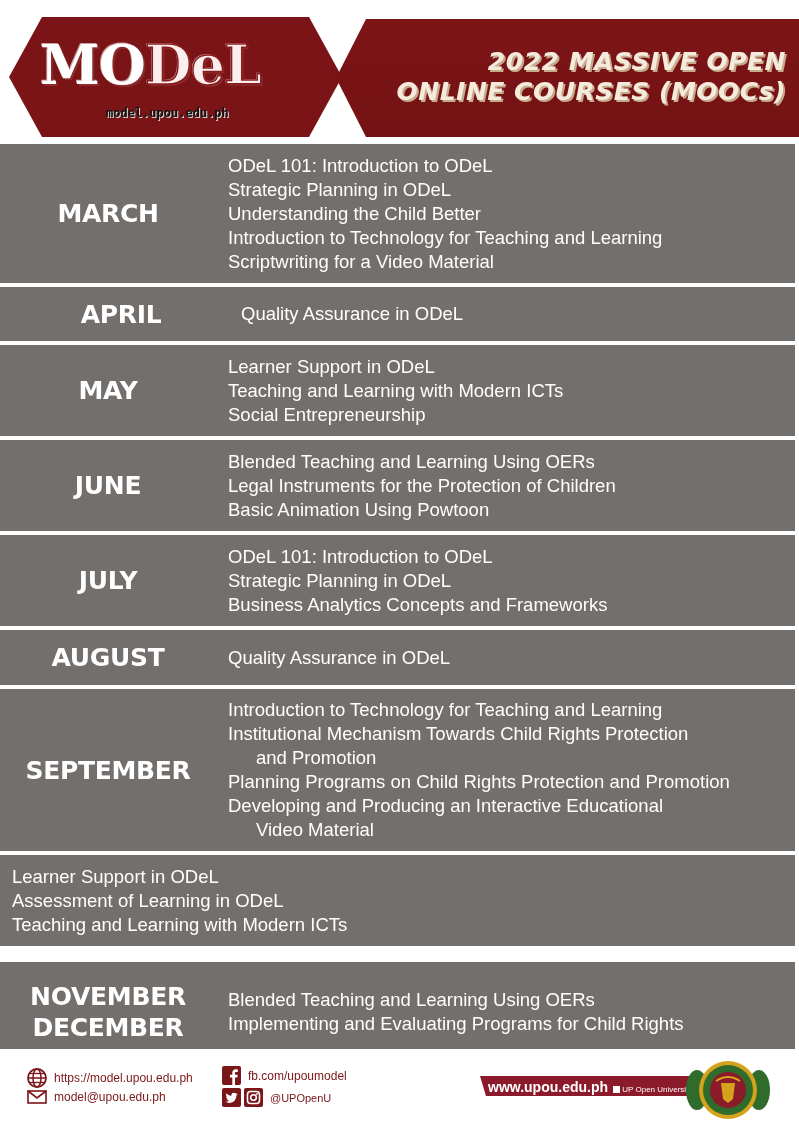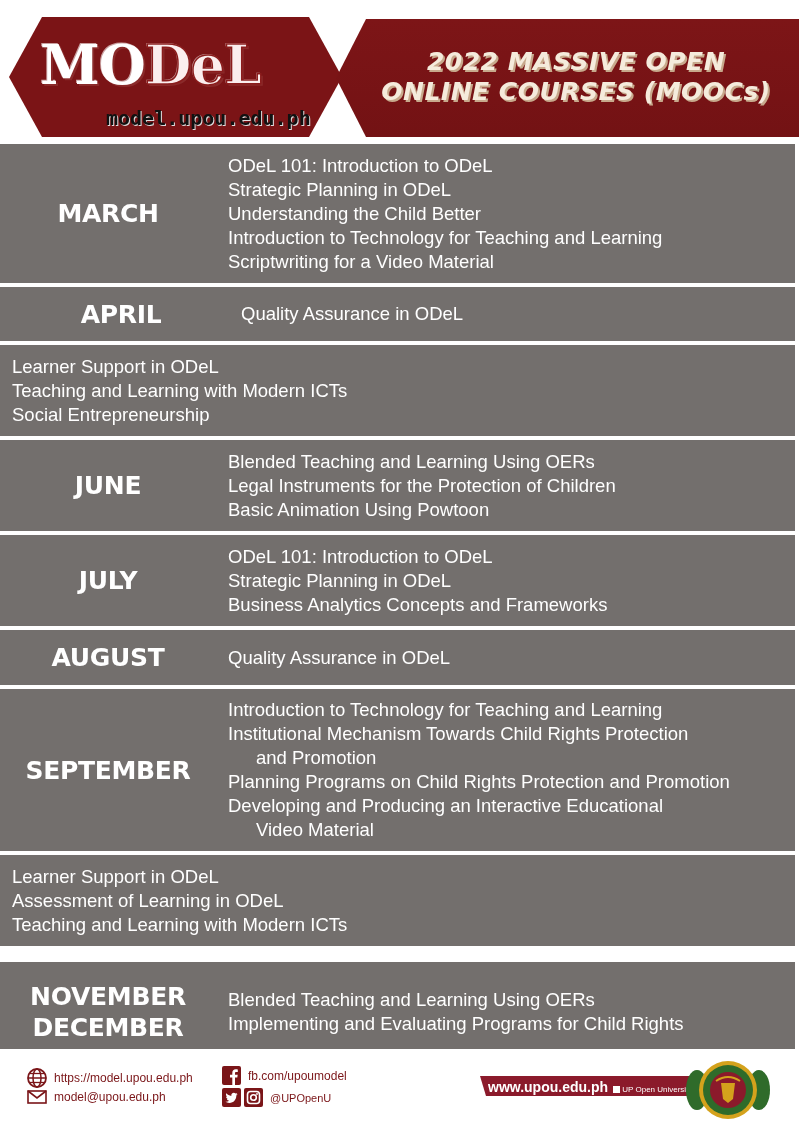--- a/index.html
+++ b/index.html
@@ -11,28 +11,28 @@
   .logo-hex { position: absolute; left: 9px; top: 17px; width: 360px; height: 120px; }
   .logo-text {
     position: absolute; left: 40px; top: 38px;
     font-family: "DejaVu Serif", serif; font-weight: bold; font-size: 54px; letter-spacing: -1px;
     color: #ffffff; line-height: 1;
     text-shadow: 2px 2px 0 #8a2a2a, -1px -1px 0 #c9a0a0;
   }
   .logo-text .dim { color: #fbeeee; -webkit-text-stroke: 1.5px #8a1c1c; }
   .logo-url {
     position: absolute; left: 106px; top: 106px;
-    font-family: "DejaVu Sans Mono", monospace; font-weight: bold; font-size: 20px; color: #111;
+    font-family: "DejaVu Sans Mono", monospace; font-weight: bold; font-size: 12px; color: #111;
     text-shadow: 1px 1px 0 #ddd;
   }
 
   .title-banner { position: absolute; left: 336px; top: 19px; width: 463px; height: 118px; }
   .title-text {
     position: absolute; left: 366px; top: 47px; width: 420px;
-    text-align: center; color: #f5ebdc;
+    text-align: right; color: #f5ebdc;
     font-family: "DejaVu Sans", sans-serif; font-weight: bold; font-style: italic;
     font-size: 25px; line-height: 30px; letter-spacing: 0.5px;
     text-shadow: 2px 2px 0 #c7a98c;
   }
 
   
   .schedule { position: absolute; left: 0; top: 144px; width: 795px; }
   .row {
     position: absolute; left: 0; width: 795px; background: #736f6d;
     display: flex; align-items: center;
@@ -97,20 +97,21 @@
   </div>
 
   <div class="row" style="top:143px; height:54px;padding-left:13px;">
     <div class="month">APRIL</div>
     <div class="courses">
       <div class="course">Quality Assurance in ODeL</div>
     </div>
   </div>
 
   <div class="row" style="top:201px; height:91px;">
+    <div class="month">MAY</div>
     <div class="courses">
       <div class="course">Learner Support in ODeL</div>
       <div class="course">Teaching and Learning with Modern ICTs</div>
       <div class="course">Social Entrepreneurship</div>
     </div>
   </div>
 
   <div class="row" style="top:296px; height:91px;">
     <div class="month">JUNE</div>
     <div class="courses">

